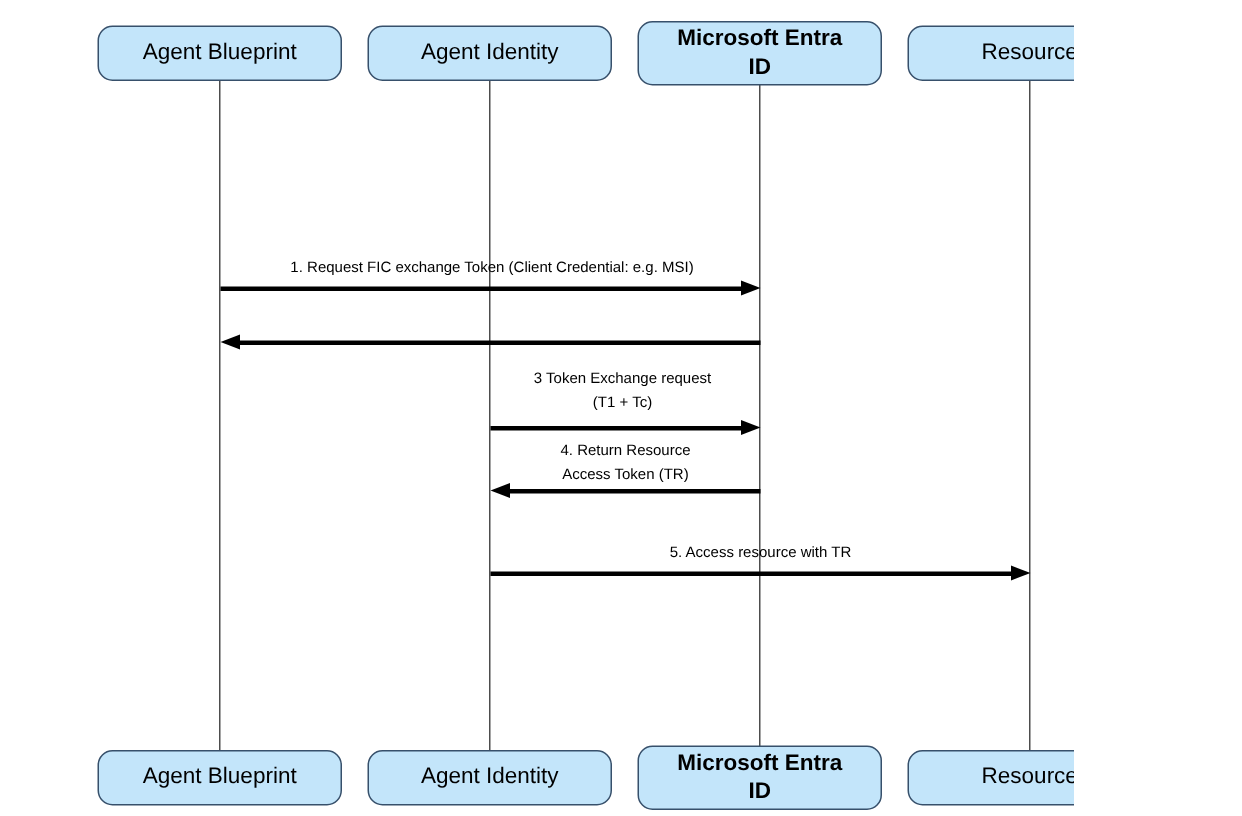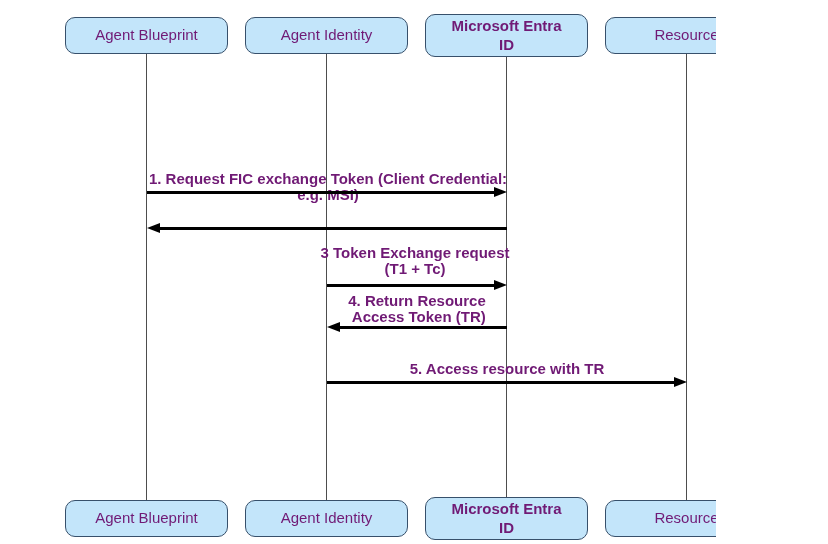--- a/index.html
+++ b/index.html
@@ -2,21 +2,21 @@
 <html style="--actor-fill: #C3E5FA; --actor-border: #37506B; --lifeline: #4D4D4D; --arrow: #000000; --background: #FFFFFF;"><head>
 <meta charset="utf-8">
 <style>
   html, body { margin: 0; padding: 0; background: var(--background, #FFFFFF); }
   .stage {
     position: relative;
     width: 716px;
     height: 544px;
     background: var(--background, #FFFFFF);
     font-family: "Liberation Sans", sans-serif;
-    color: #701a75;
+    color: #000000;
     overflow: hidden;
   }
   .lifeline {
     position: absolute;
     top: 54px;
     height: 446px;
     width: 1px;
     background: var(--lifeline, #4D4D4D);
   }
   .actor {
@@ -50,25 +50,24 @@
   .head-l {
     position: absolute;
     width: 0; height: 0;
     border-right: 13px solid var(--arrow, #000000);
     border-top: 5.5px solid transparent;
     border-bottom: 5.5px solid transparent;
   }
   .msg-label {
     position: absolute;
     transform: translateX(-50%);
-    font-size: 15px;
+    font-size: 10px;
     line-height: 16px;
     text-align: center;
     white-space: pre-line;
-    font-weight: bold;
   }
   
   .ll-1 { left: 146px; } .ll-2 { left: 326px; } .ll-3 { left: 506px; } .ll-4 { left: 686px; }
   .top-1 { left: 65px;  top: 17px; }
   .top-2 { left: 245px; top: 17px; }
   .top-3 { left: 425px; top: 14px; }
   .top-4 { left: 605px; top: 17px; }
   .bot-1 { left: 65px;  top: 500px; }
   .bot-2 { left: 245px; top: 500px; }
   .bot-3 { left: 425px; top: 497px; }
@@ -79,21 +78,21 @@
   .a2-line { left: 160px; top: 227px; width: 347px; }
   .a3-line { left: 327px; top: 284px; width: 167px; }
   .a3-head { left: 494px; top: 280px; }
   .a4-head { left: 327px; top: 322px; }
   .a4-line { left: 340px; top: 326px; width: 167px; }
   .a5-line { left: 327px; top: 381px; width: 347px; }
   .a5-head { left: 674px; top: 377px; }
   .l1 { left: 328px; top: 171px; }
   .l2 { left: 327px; top: 205px; }
   .l3 { left: 415px; top: 245px; }
-  .l4 { left: 417px; top: 293px; text-align: right; }
+  .l4 { left: 417px; top: 293px; }
   .l5 { left: 507px; top: 361px; }
 </style>
 </head>
 <body>
 
 <div class="stage">
 
   <div class="lifeline ll-1"></div>
   <div class="lifeline ll-2"></div>
   <div class="lifeline ll-3"></div>

